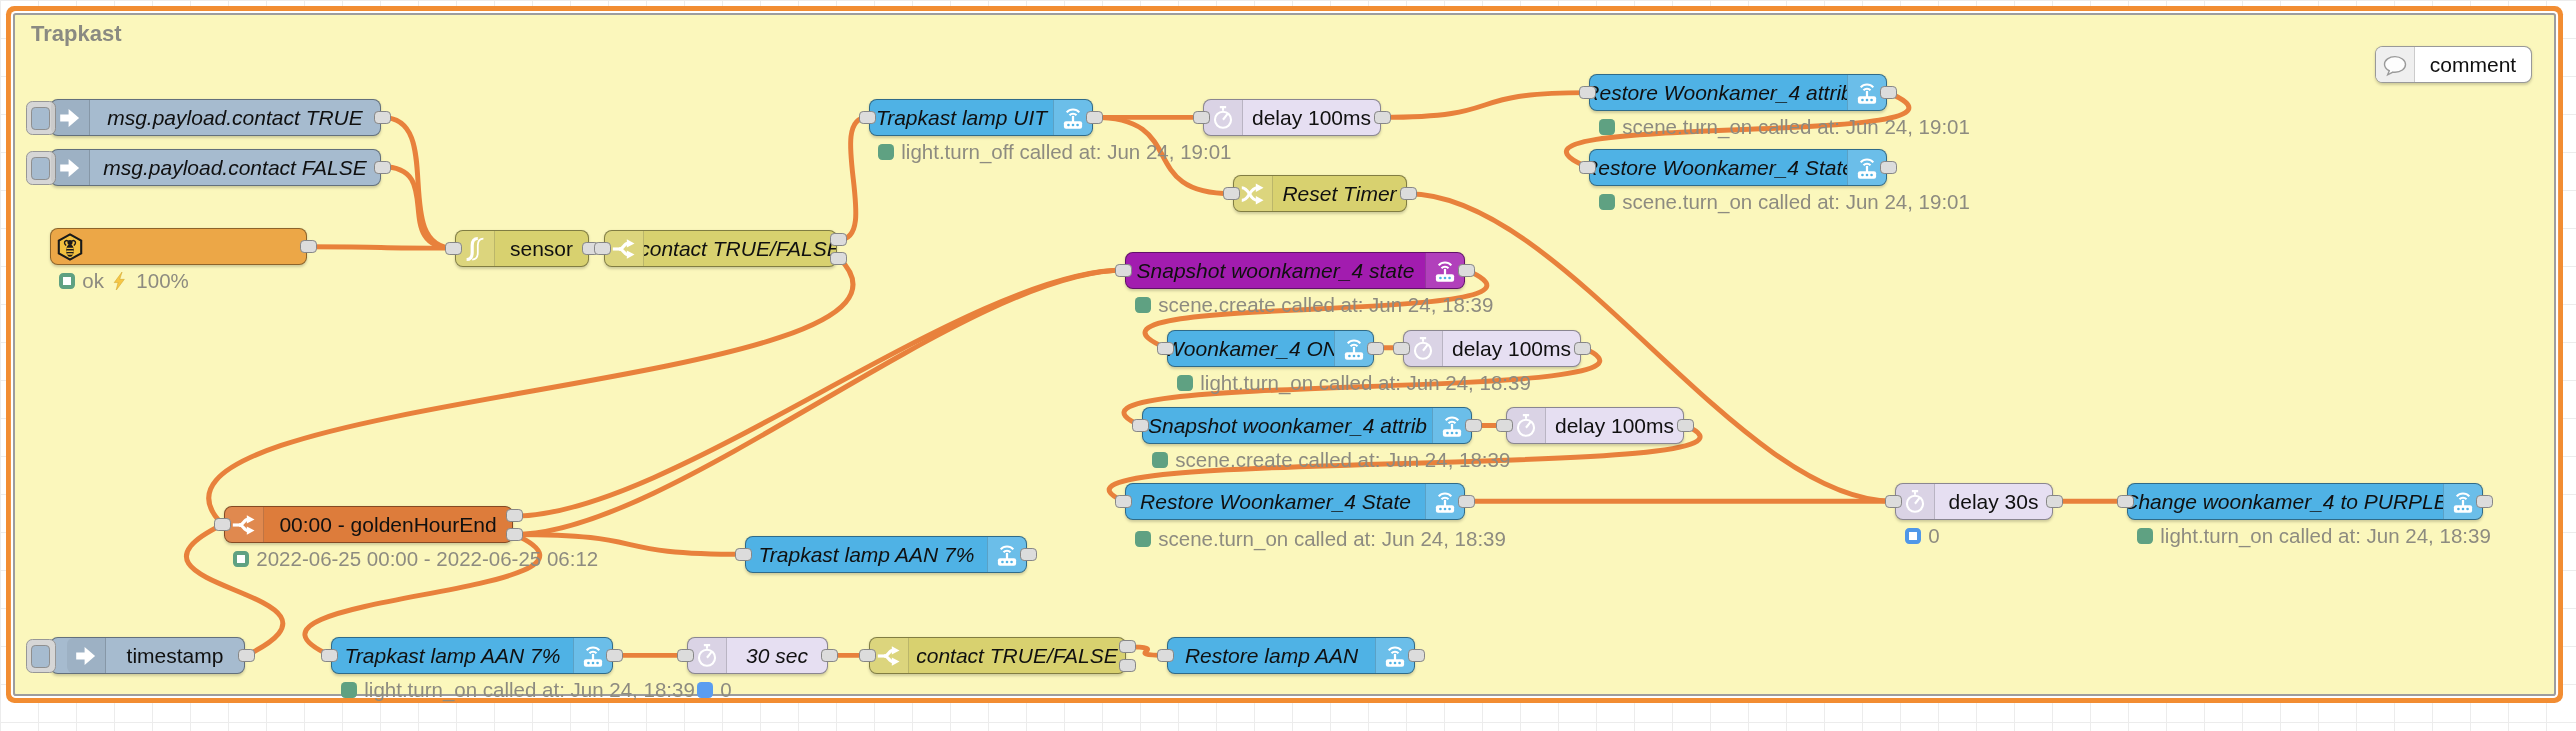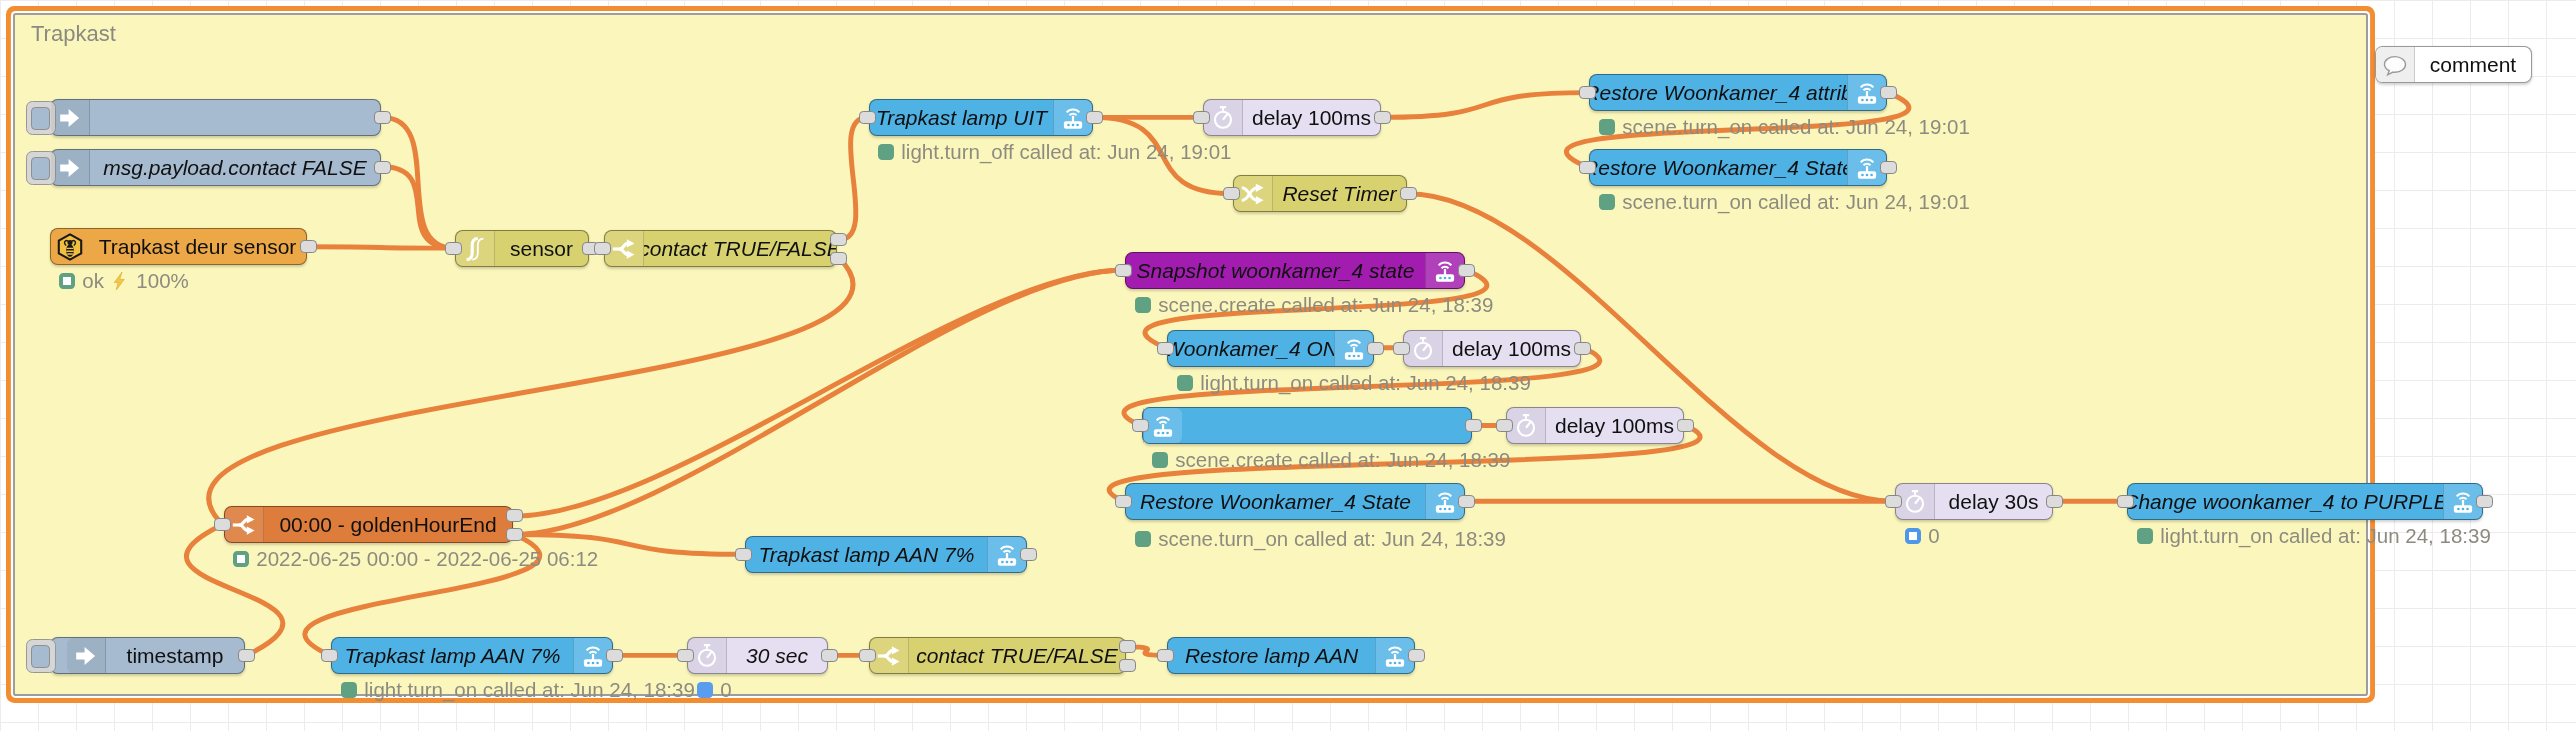--- a/index.html
+++ b/index.html
@@ -5,24 +5,25 @@
   html,body{margin:0;padding:0}
   body{
     width:2576px;height:731px;position:relative;overflow:hidden;
     background:#ffffff;
     background-image:linear-gradient(#ececec 1.4px,transparent 1.4px),
                      linear-gradient(90deg,#ececec 1.4px,transparent 1.4px);
     background-size:38px 38px;
     font-family:"Liberation Sans",sans-serif;
   }
   .group{
-    position:absolute;left:13.4px;top:13.4px;width:2355px;height:683px;
+    position:absolute;left:13.4px;top:13.4px;width:2543px;height:683px;
     border:2.8px solid #9d9d9d;border-radius:2.8px;box-sizing:border-box;
     box-shadow:0 0 0 2.1px #ffffff,0 0 0 7px #f28d32;
     z-index:0;
+    font-weight:bold;
   }
   .group-label{position:absolute;left:15.6px;top:5.7px;font-size:22px;color:#8a8a82;z-index:1}
   #wires{position:absolute;left:0;top:0;z-index:1;pointer-events:none}
   #wires path{pointer-events:stroke}
   .node{
     position:absolute;height:37px;border:1.4px solid rgba(0,0,0,0.40);
     border-radius:7.8px;box-sizing:border-box;display:flex;align-items:stretch;
     z-index:2;box-shadow:0 1.4px 2.8px rgba(0,0,0,0.18);
   }
   .nlabel{
@@ -103,20 +104,21 @@
 <div id="canvas">
     <div class="node type-inject icon-left italic" style="left: 50px; top: 99px; width: 331px; background: rgb(166, 187, 207);">
       <div class="inj-btn">
         <div class="inj-btn-inner" style="background: rgb(166, 187, 207);"></div>
       </div>
       <div class="nicon" style="color: rgb(166, 187, 207);">
         <svg viewBox="0 0 40 40">
           <path d="M6 15h12V7l15 13-15 13v-8H6z" fill="#fff"></path>
         </svg>
       </div>
+      <span class="nlabel">msg.payload.contact TRUE</span>
       <div class="port" style="right: -10.6px; top: 10.6px;"></div>
     </div>
     <div class="node type-inject icon-left italic" style="left: 50px; top: 149px; width: 331px; background: rgb(166, 187, 207);">
       <div class="inj-btn">
         <div class="inj-btn-inner" style="background: rgb(166, 187, 207);"></div>
       </div>
       <div class="nicon" style="color: rgb(166, 187, 207);">
         <svg viewBox="0 0 40 40">
           <path d="M6 15h12V7l15 13-15 13v-8H6z" fill="#fff"></path>
         </svg>
@@ -127,21 +129,20 @@
     <div class="node type-sensor icon-left" style="left: 50px; top: 228px; width: 257px; background: rgb(236, 167, 71);">
       <div class="nicon" style="color: rgb(236, 167, 71);">
         <svg viewBox="0 0 40 40">
           <polygon points="20,2 36,11 36,29 20,38 4,29 4,11" fill="#f2c040" stroke="#1a1a1a" stroke-width="3"></polygon>
           <circle cx="20" cy="13.5" r="3.6" fill="#1a1a1a"></circle>
           <ellipse cx="20" cy="25" rx="5.5" ry="9" fill="#1a1a1a"></ellipse>
           <path d="M15 22h10M14.7 26h10.6M16 30h8" stroke="#f2c040" stroke-width="2"></path>
           <path d="M14.5 18c-6-6 1-10 5-4M25.5 18c6-6-1-10-5-4" fill="none" stroke="#1a1a1a" stroke-width="2"></path>
         </svg>
       </div>
-      <span class="nlabel">Trapkast deur sensor</span>
       <div class="port" style="right: -10.6px; top: 10.6px;"></div>
     </div>
     <div class="status" style="left: 59px; top: 269px;">
       <span class="schip ring-green"></span>
       <span>ok</span>
       <span class="schip bolt">
         <svg viewBox="0 0 20 20">
           <path d="M12 0L3.5 11.5h4.2L5.5 20l9-12h-5L12 0z" fill="#f6c644" stroke="#d2a62f" stroke-width="0.6"></path>
         </svg>
       </span>
@@ -315,20 +316,21 @@
         <svg viewBox="0 0 40 40">
           <path d="M11 12a12 12 0 0 1 18 0" stroke="#fff" stroke-width="3" fill="none"></path>
           <path d="M15 16a7 7 0 0 1 10 0" stroke="#fff" stroke-width="3" fill="none"></path>
           <rect x="18.4" y="17" width="3.2" height="9" fill="#fff"></rect>
           <rect x="7" y="24.5" width="26" height="11" rx="3" fill="#fff"></rect>
           <circle cx="13.5" cy="30" r="1.9" fill="currentColor"></circle>
           <circle cx="20" cy="30" r="1.9" fill="currentColor"></circle>
           <circle cx="26.5" cy="30" r="1.9" fill="currentColor"></circle>
         </svg>
       </div>
+      <span class="nlabel">Snapshot woonkamer_4 attrib</span>
       <div class="port" style="left: -10.6px; top: 10.6px;"></div>
       <div class="port" style="right: -10.6px; top: 10.6px;"></div>
     </div>
     <div class="status" style="left: 1152px; top: 448px;">
       <span class="schip square-green"></span>
       <span>scene.create called at: Jun 24, 18:39</span>
     </div>
     <div class="node type-delay icon-left" style="left: 1506px; top: 407px; width: 178px; background: rgb(230, 223, 242);">
       <div class="nicon" style="color: rgb(230, 223, 242);">
         <svg viewBox="0 0 40 40">

